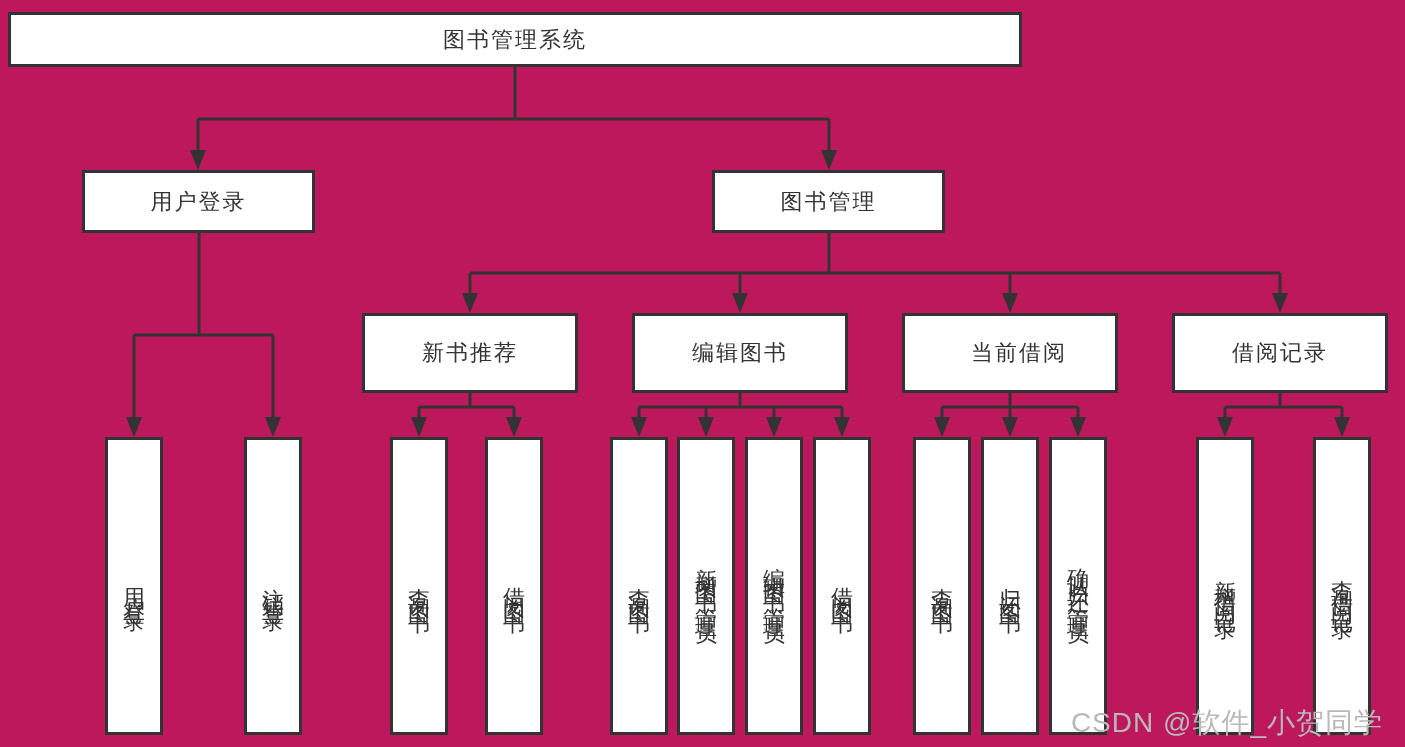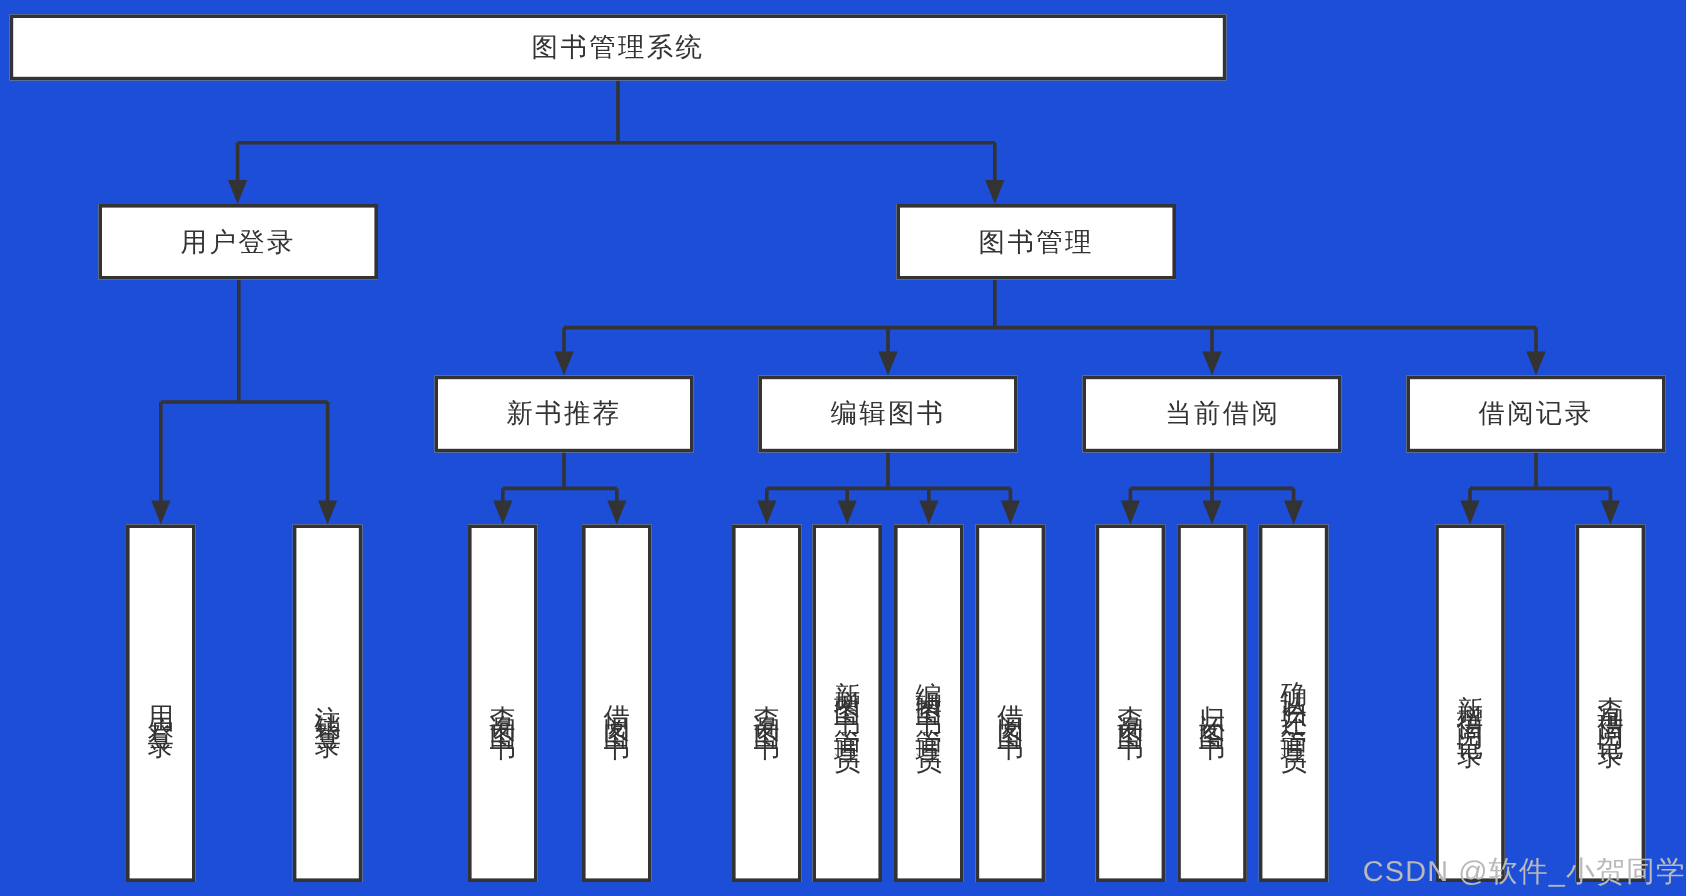--- a/index.html
+++ b/index.html
@@ -1,20 +1,20 @@
 <!DOCTYPE html>
 <html><head>
 <meta charset="utf-8">
 <style>
   html, body { margin: 0; padding: 0; background: #ffffff; }
   #stage {
     position: relative;
     width: 1405px;
     height: 747px;
-    background: #1d4ed8;
+    background: #be185d;
     font-family: "Liberation Sans", "DejaVu Sans", sans-serif;
     overflow: hidden;
   }
   #connectors {
     position: absolute;
     left: 0; top: 0;
     width: 1405px; height: 747px;
   }
   .box {
     position: absolute;
@@ -27,22 +27,22 @@
     color: #333333;
   }
   .hlbl {
     font-size: 22px;
     letter-spacing: 2px;
     color: #333333;
     white-space: nowrap;
   }
   .root  { left: 8px;    top: 12px;  width: 1014px; height: 55px; }
   .l2a   { left: 82px;   top: 170px; width: 233px;  height: 63px; }
-  .l2b   { left: 712px;  top: 170px; width: 233px;  height: 63px; margin-left: 35px; }
-  .l3    { top: 313px; width: 216px; height: 64px; }
+  .l2b   { left: 712px;  top: 170px; width: 233px;  height: 63px; }
+  .l3    { top: 313px; width: 216px; height: 80px; }
   .l3a   { left: 362px; }
   .l3b   { left: 632px; }
   .l3c   { left: 902px; padding-left: 18px; }
   .l3d   { left: 1172px; }
   .leaf  { top: 437px; width: 58px; height: 298px; }
   .vlbl {
     writing-mode: vertical-rl;
     text-orientation: mixed;
     font-size: 22px;
     line-height: 1;
@@ -58,23 +58,23 @@
   .lf6  { left: 677px; }
   .lf7  { left: 745px; }
   .lf8  { left: 813px; }
   .lf9  { left: 913px; }
   .lf10 { left: 981px; }
   .lf11 { left: 1049px; }
   .lf12 { left: 1196px; }
   .lf13 { left: 1313px; }
   #watermark {
     position: absolute;
-    right: 0;
+    right: 22px;
     bottom: 5px;
-    font-size: 24px;
+    font-size: 28px;
     letter-spacing: 1px;
     color: #b9b9b9;
     white-space: nowrap;
   }
 </style>
 </head>
 <body>
 
 <div id="stage">
 

